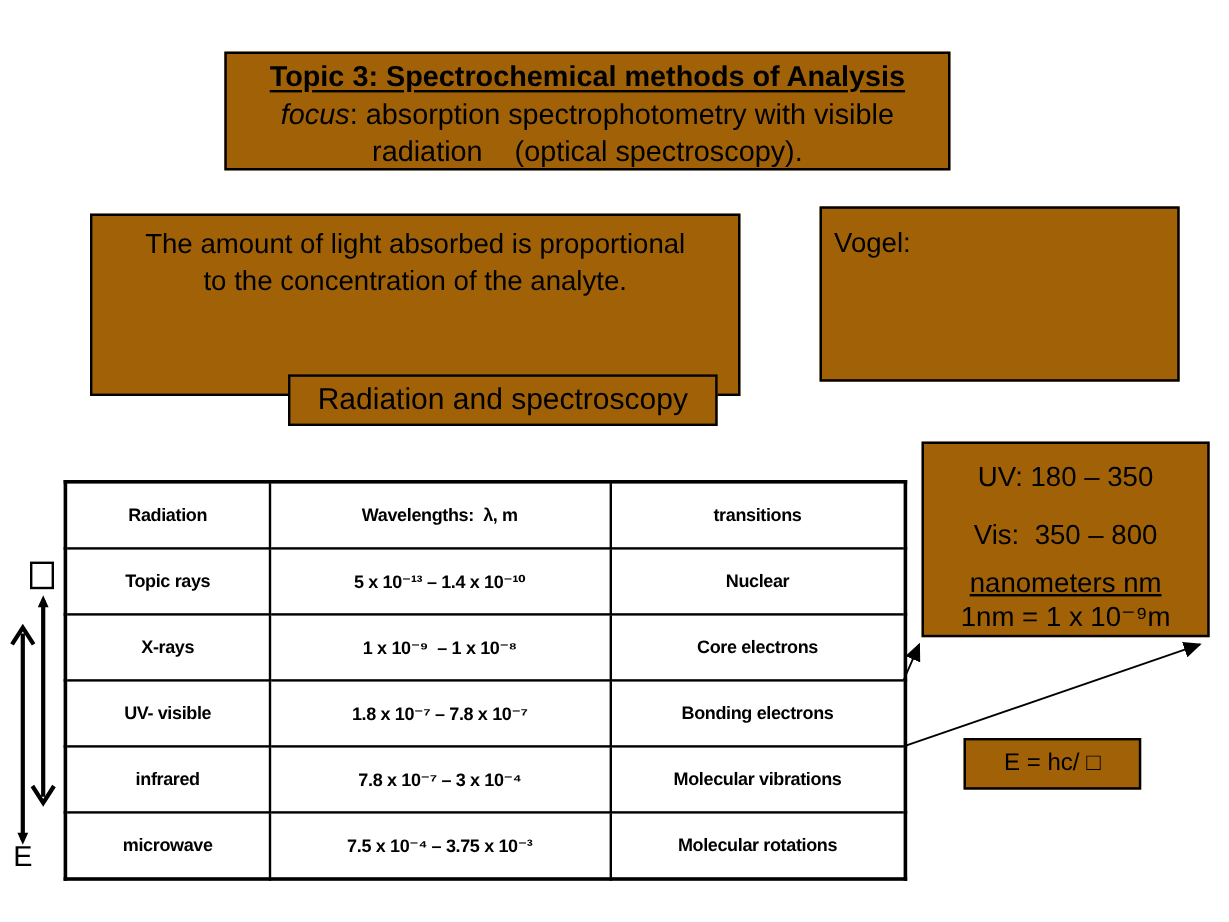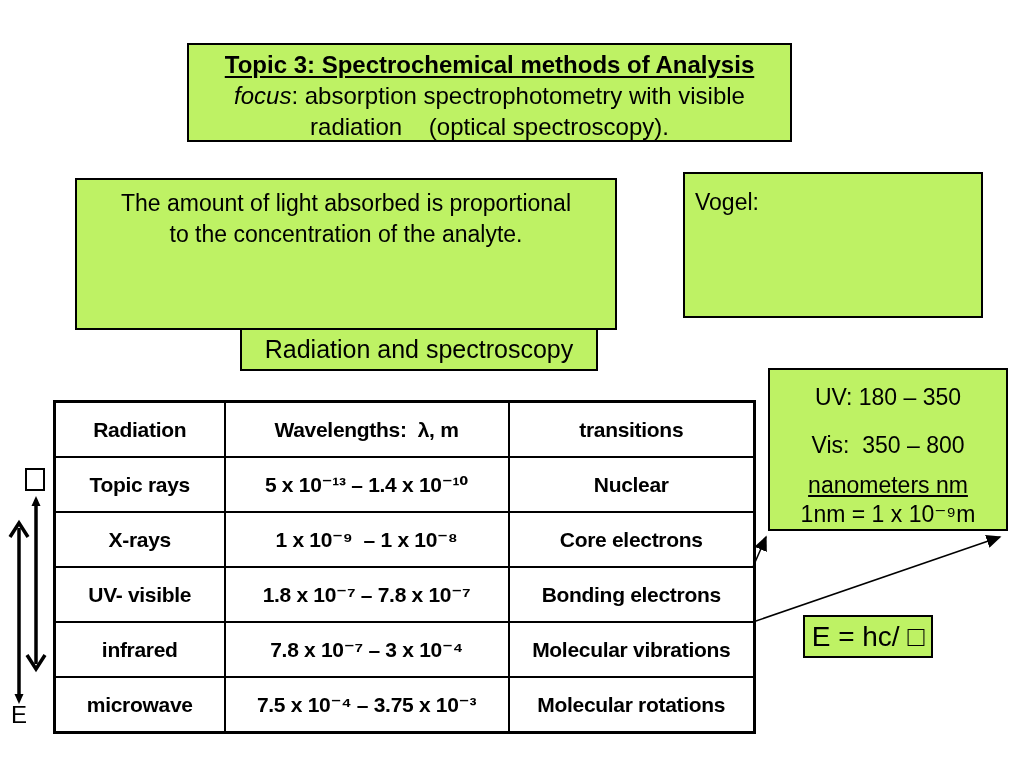--- a/index.html
+++ b/index.html
@@ -12,21 +12,21 @@
     width: 1024px;
     height: 768px;
     background: #ffffff;
     color: #000000;
     font-family: "Liberation Sans", "DejaVu Sans", sans-serif;
     overflow: hidden;
   }
   .box {
     position: absolute;
     border: 2px solid #000000;
-    background: #bef264;
+    background: #a16207;
     box-sizing: border-box;
   }
   .pre { white-space: pre-wrap; }
 
   
   #title-box {
     left: 187px; top: 43px; width: 605px; height: 99px;
     text-align: center; font-size: 24px; line-height: 31px;
     padding-top: 4px;
   }
@@ -44,54 +44,54 @@
   #reference-box {
     left: 683px; top: 172px; width: 300px; height: 146px;
     font-size: 23px; line-height: 32px;
     padding: 5px 10px;
     text-align: left;
   }
   #reference-vogel { margin-top: 7px; }
 
   
   #section-label-box {
-    left: 240px; top: 328px; width: 358px; height: 43px;
+    left: 240px; top: 312px; width: 358px; height: 43px;
     text-align: center; font-size: 25px; line-height: 39px;
   }
 
   
   #uv-box {
     left: 768px; top: 368px; width: 240px; height: 163px;
     text-align: center; font-size: 23px; line-height: 24px;
   }
   #uv-line1 { margin-top: 15px; }
   #uv-line2 { margin-top: 24px; }
   #uv-line3 { margin-top: 16px; text-decoration: underline; }
   #uv-line4 { margin-top: 5px; }
 
   
   #energy-box {
-    left: 803px; top: 615px; width: 130px; height: 43px;
-    text-align: center; font-size: 28px; line-height: 39px;
+    left: 803px; top: 615px; width: 148px; height: 43px;
+    text-align: center; font-size: 20px; line-height: 39px;
   }
 
   
   #radiation-table {
     position: absolute;
     left: 53px; top: 400px;
     width: 700px;
     border-collapse: collapse;
     table-layout: fixed;
     border: 3px solid #000000;
     background: #ffffff;
   }
   #radiation-table th, #radiation-table td {
     border: 2px solid #000000;
     font-weight: bold;
-    font-size: 21px;
+    font-size: 15px;
     letter-spacing: -0.3px;
     text-align: center;
     vertical-align: middle;
     height: 53px;
     padding: 0;
     white-space: pre;
     overflow: visible;
   }
   .col-radiation { width: 170px; }
   .col-wavelength { width: 284px; }

